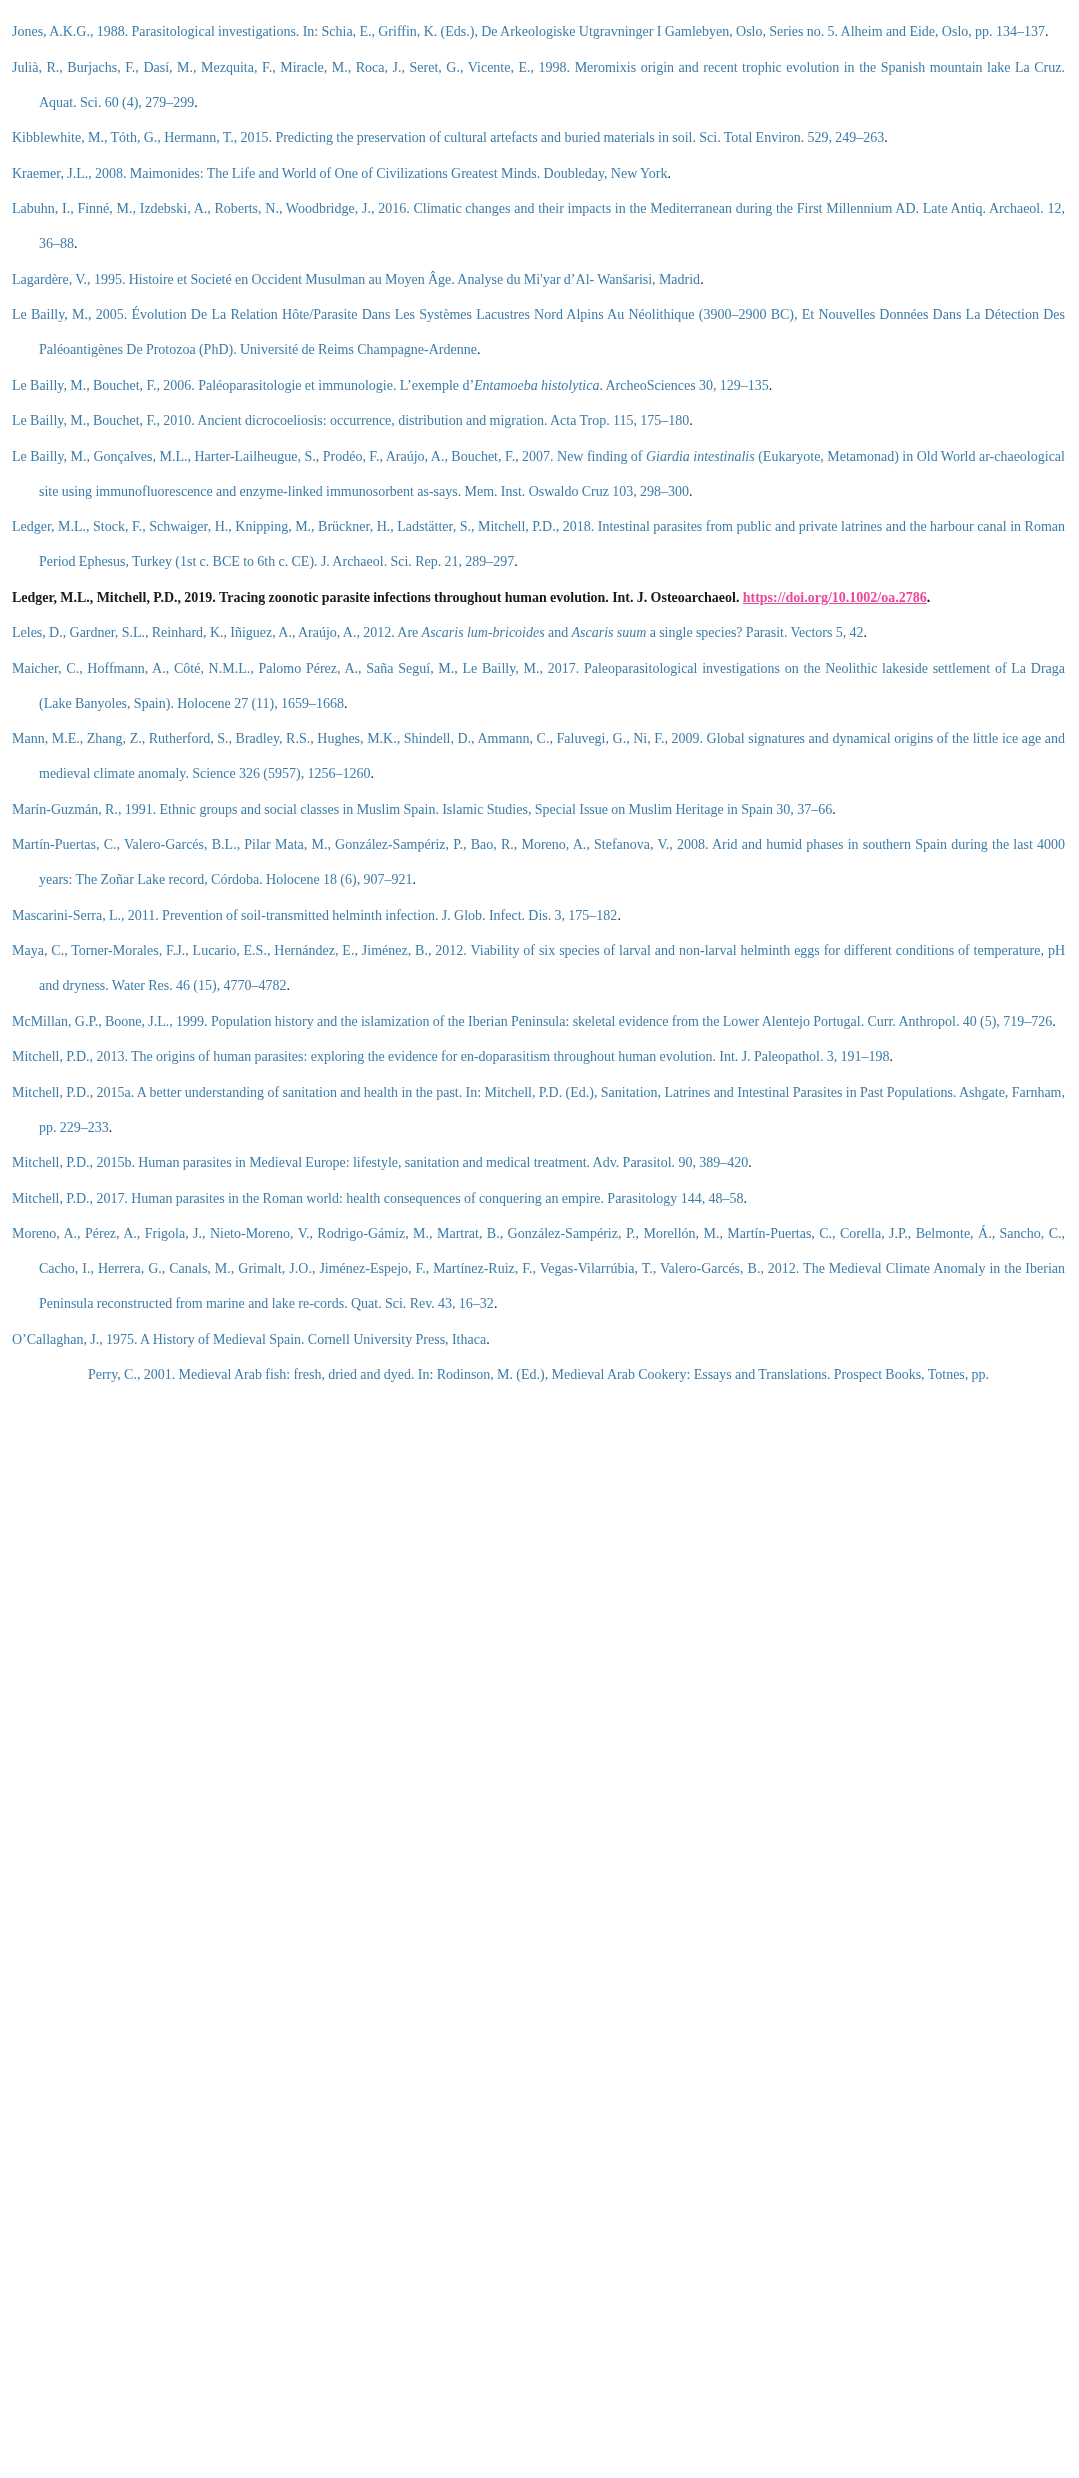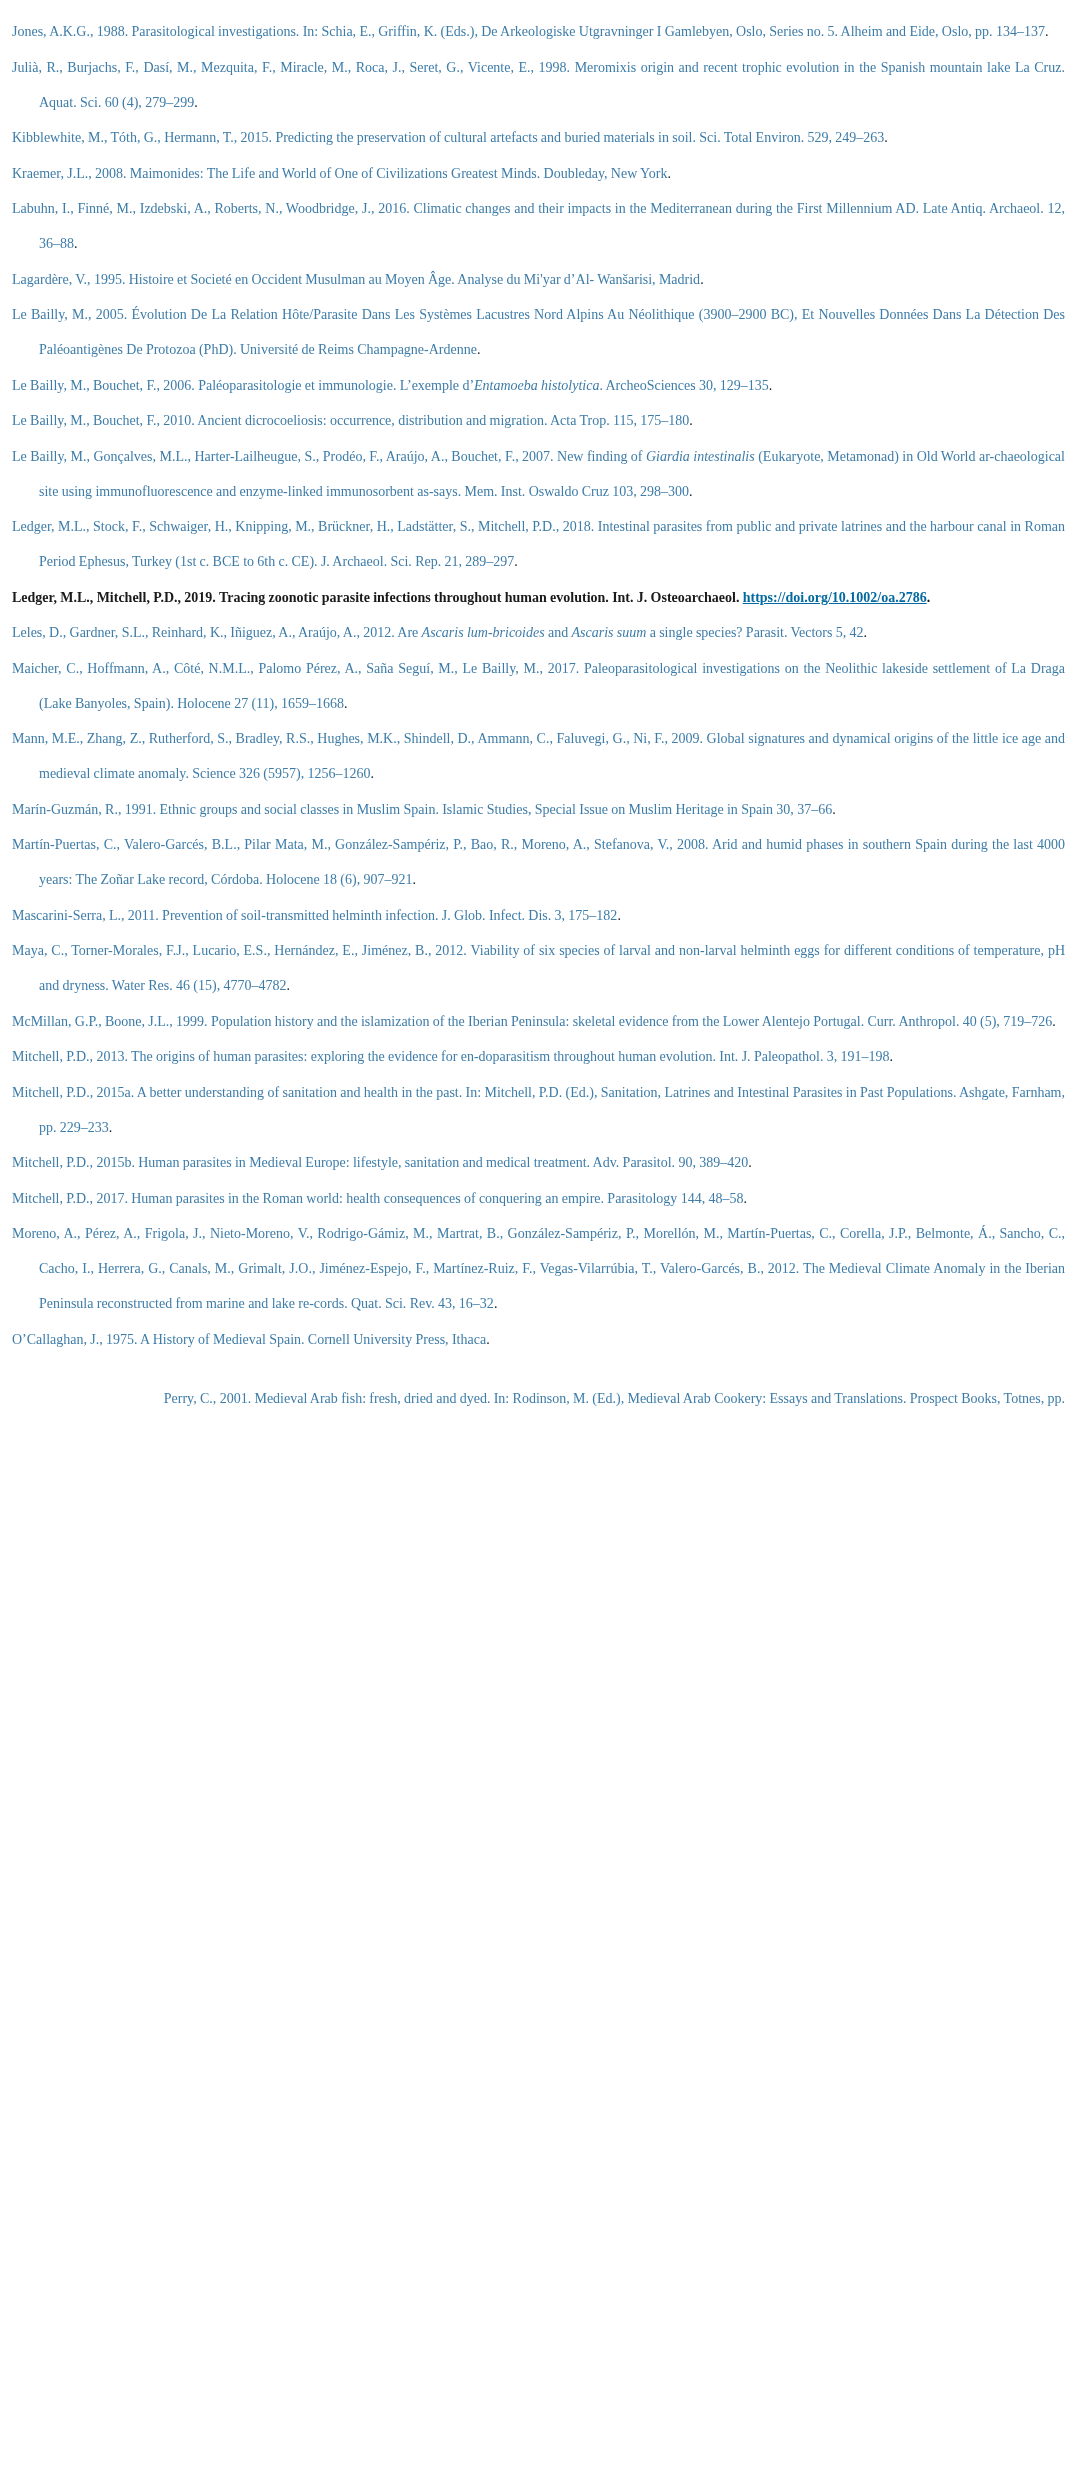--- a/index.html
+++ b/index.html
@@ -28,35 +28,34 @@
     margin: 0 0 0.5px 0;
     -webkit-hyphens: none;
     hyphens: none;
     word-spacing: -0.2px;
   }
   .ref.bold {
     color: #1a1a1a;
     font-weight: bold;
   }
   .ref.bold .link {
-    color: #0369a1;
+    color: #ec4899;
     font-weight: bold;
   }
   .ref .it {
     font-style: italic;
   }
   .ref .dot {
     color: #1b1b1b;
   }
   .ref.bold .dot {
     color: #1a1a1a;
   }
   .ref.last {
-    text-align: right;
-    margin-top: 24px;
+    text-align: center;
   }
 </style>
 </head>
 <body>
 
 <div id="reference-list">
     <p class="ref"><span>Jones, A.K.G., 1988. Parasitological investigations. In: Schia, E., Griffin, K. (Eds.), De Arkeologiske Utgravninger I Gamlebyen, Oslo, Series no. 5. Alheim and Eide, Oslo, pp. 134–137</span><span class="dot">.</span></p>
     <p class="ref"><span>Julià, R., Burjachs, F., Dasí, M., Mezquita, F., Miracle, M., Roca, J., Seret, G., Vicente, E., 1998. Meromixis origin and recent trophic evolution in the Spanish mountain lake La Cruz. Aquat. Sci. 60 (4), 279–299</span><span class="dot">.</span></p>
     <p class="ref"><span>Kibblewhite, M., Tóth, G., Hermann, T., 2015. Predicting the preservation of cultural artefacts and buried materials in soil. Sci. Total Environ. 529, 249–263</span><span class="dot">.</span></p>
     <p class="ref"><span>Kraemer, J.L., 2008. Maimonides: The Life and World of One of Civilizations Greatest Minds. Doubleday, New York</span><span class="dot">.</span></p>

